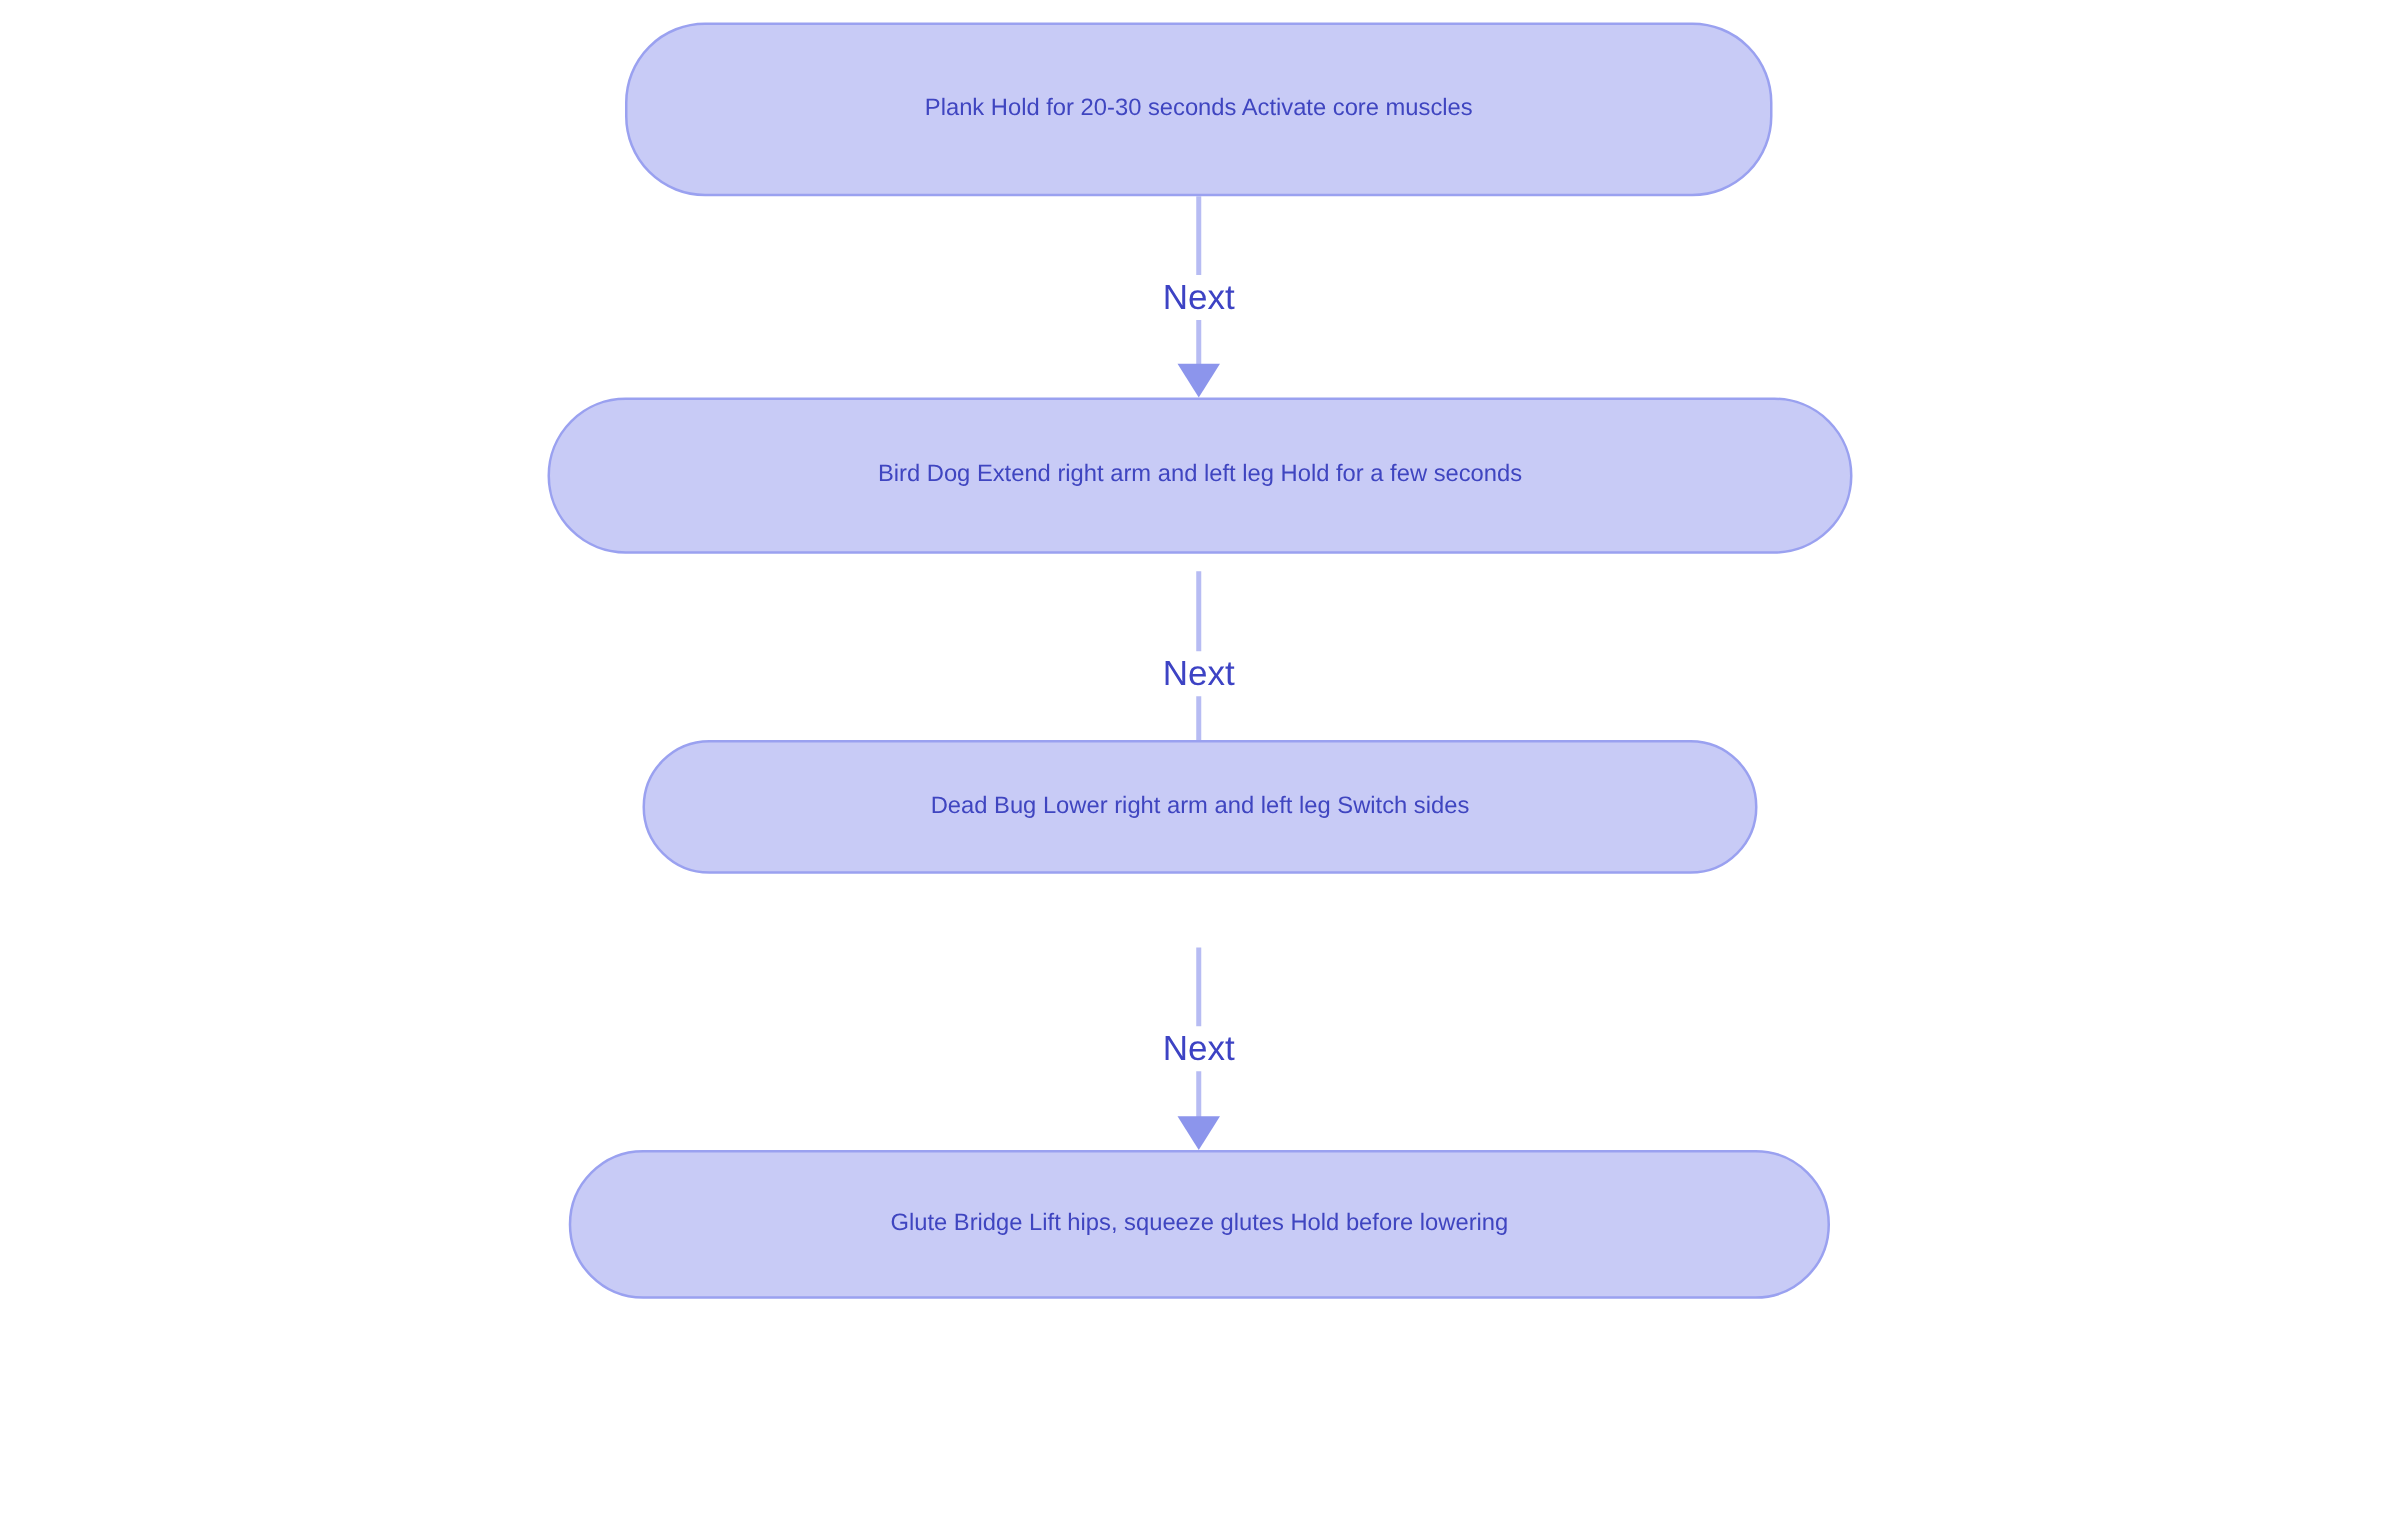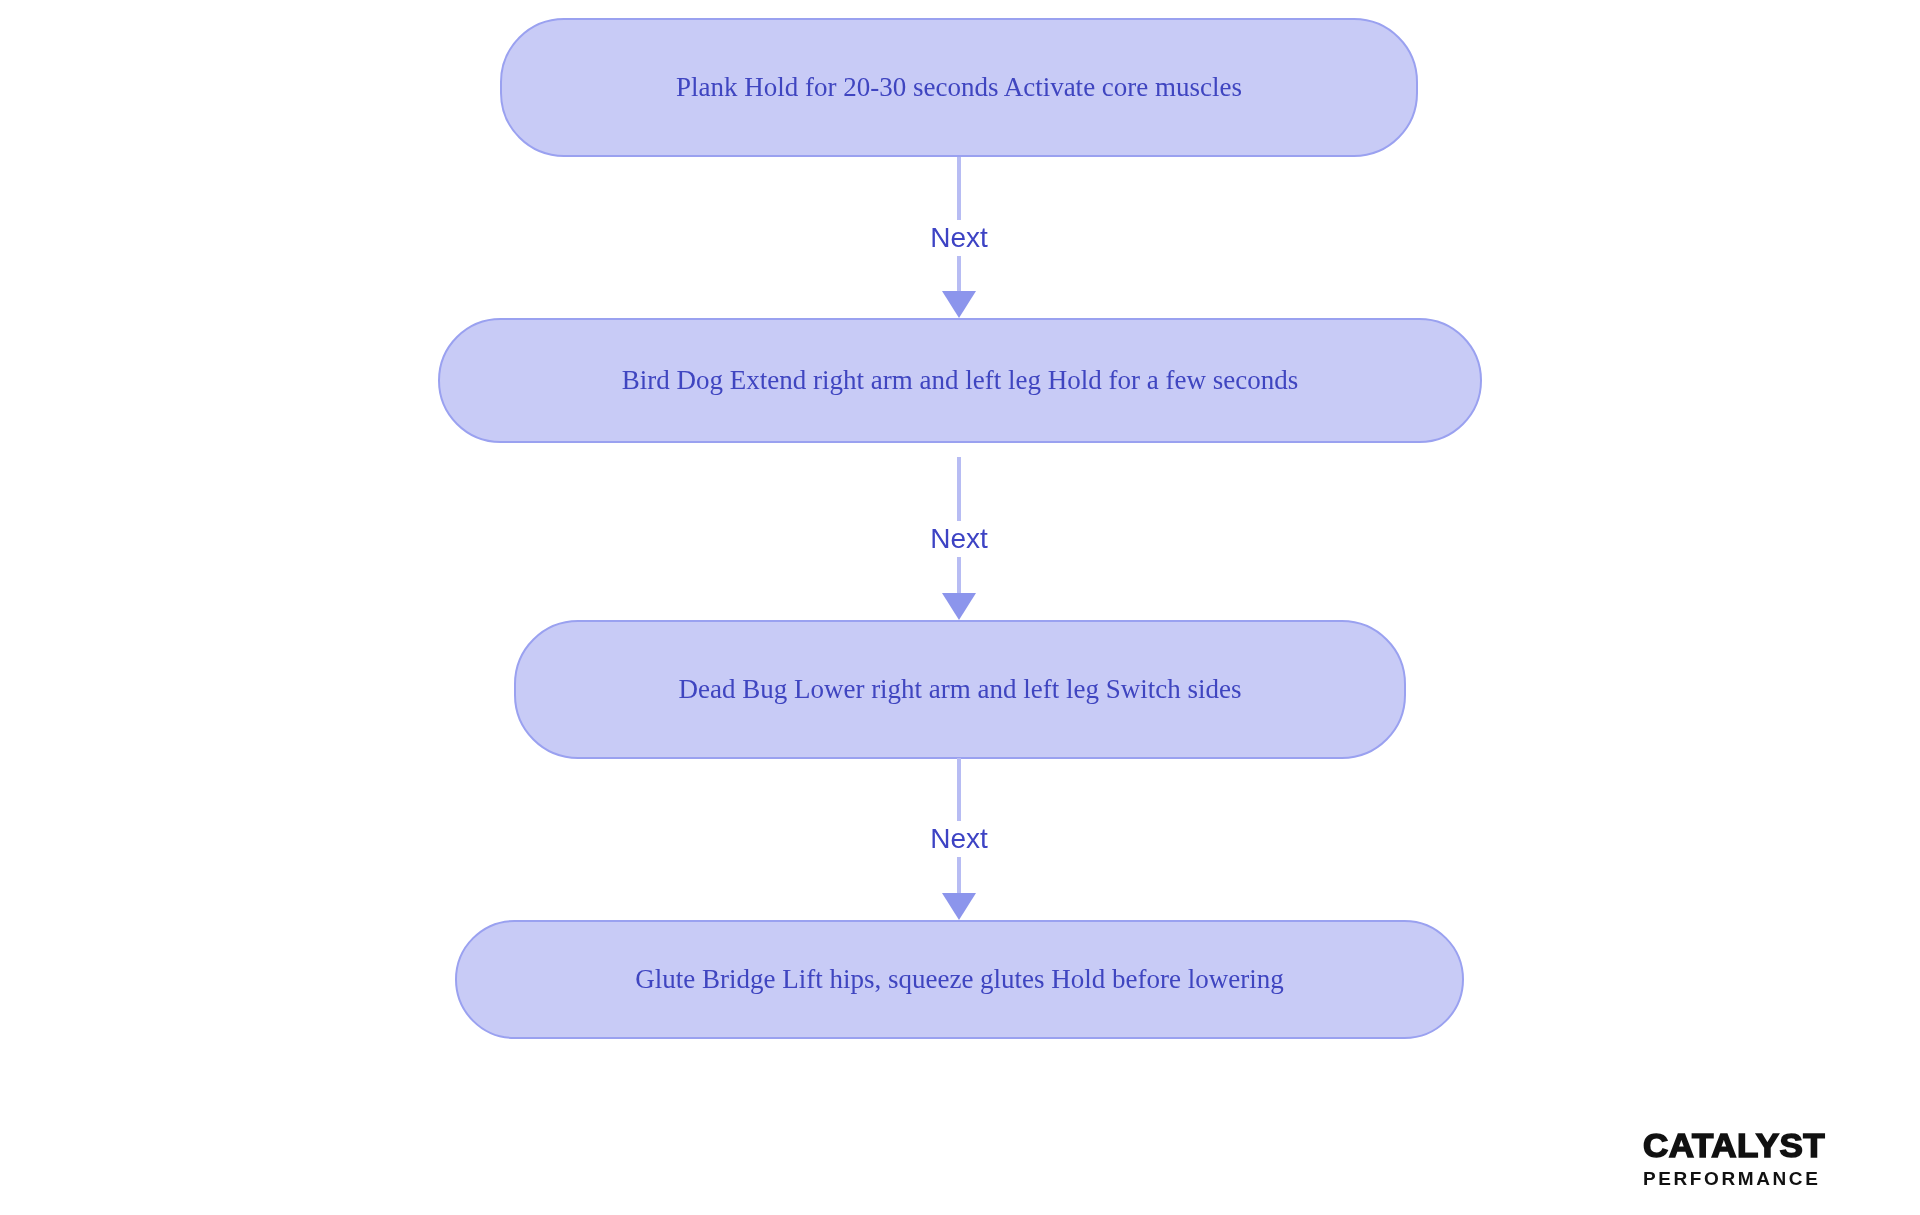--- a/index.html
+++ b/index.html
@@ -19,28 +19,27 @@
     background:var(--background);
     font-family:"Liberation Sans", sans-serif;
   }
   .node{
     position:absolute;
     background:var(--node-fill);
     border:2px solid var(--node-border);
     border-radius:64px;
     display:flex;align-items:center;justify-content:center;
     color:var(--node-text);
-    font-size:27px;
+    font-size:19px;
     text-align:left;
     line-height:1.2;
-    font-family:Liberation Serif, serif;
   }
   .node-0{left:500px;top:18px;width:918px;height:139px;}
   .node-1{left:438px;top:318px;width:1044px;height:125px;}
-  .node-2{left:514px;top:620px;width:892px;height:139px;}
+  .node-2{left:514px;top:592px;width:892px;height:107px;}
   .node-3{left:455px;top:920px;width:1009px;height:119px;}
   .edge{
     position:absolute;left:899px;width:120px;
     display:flex;align-items:center;justify-content:center;
   }
   .edge-0{top:157px;height:161px;}
   .edge-1{top:457px;height:163px;}
   .edge-2{top:758px;height:162px;}
   .edge-line{
     position:absolute;left:50%;top:0;bottom:22px;width:4px;
@@ -109,18 +108,14 @@
   <div class="edge edge-2">
     <div class="edge-line"></div>
     <div class="edge-label">Next</div>
     <div class="edge-arrowhead"></div>
   </div>
 
   <div class="node node-3">
     <span>Glute Bridge Lift hips, squeeze glutes Hold before lowering</span>
   </div>
 
-  <div class="logo">
-    <div class="logo-line1">CATALYST</div>
-    <div class="logo-line2">PERFORMANCE</div>
-  </div>
 
 </div>
 
 </body></html>

